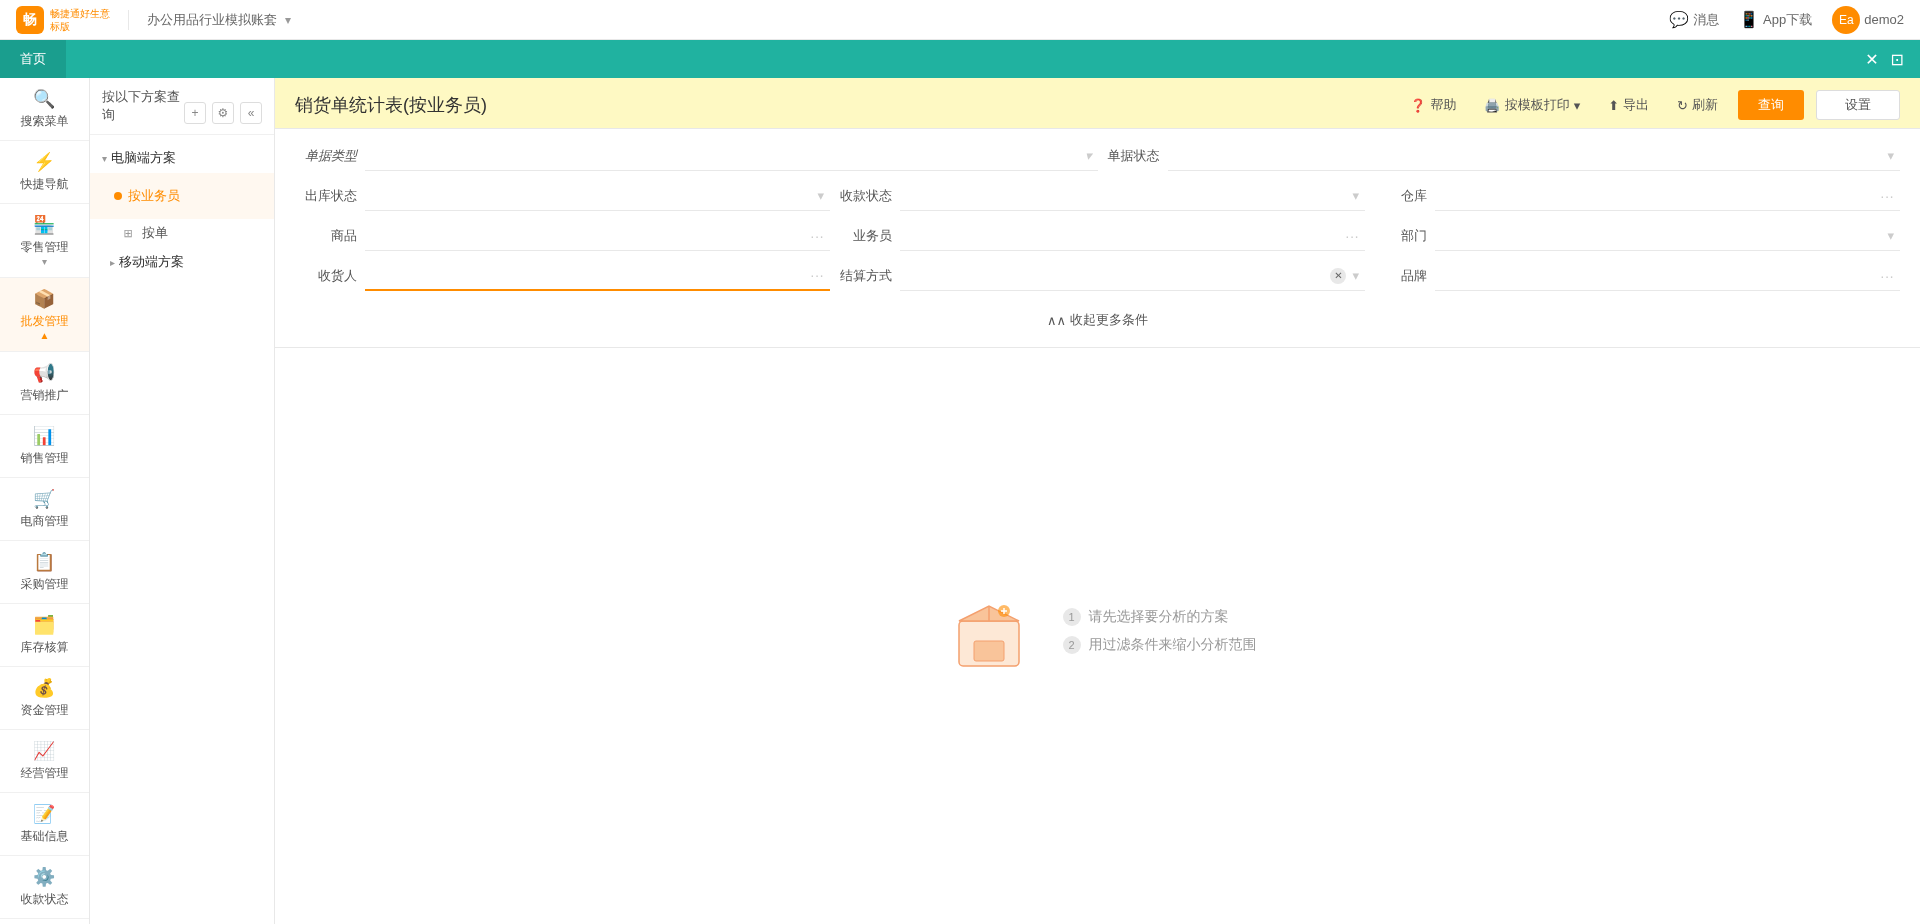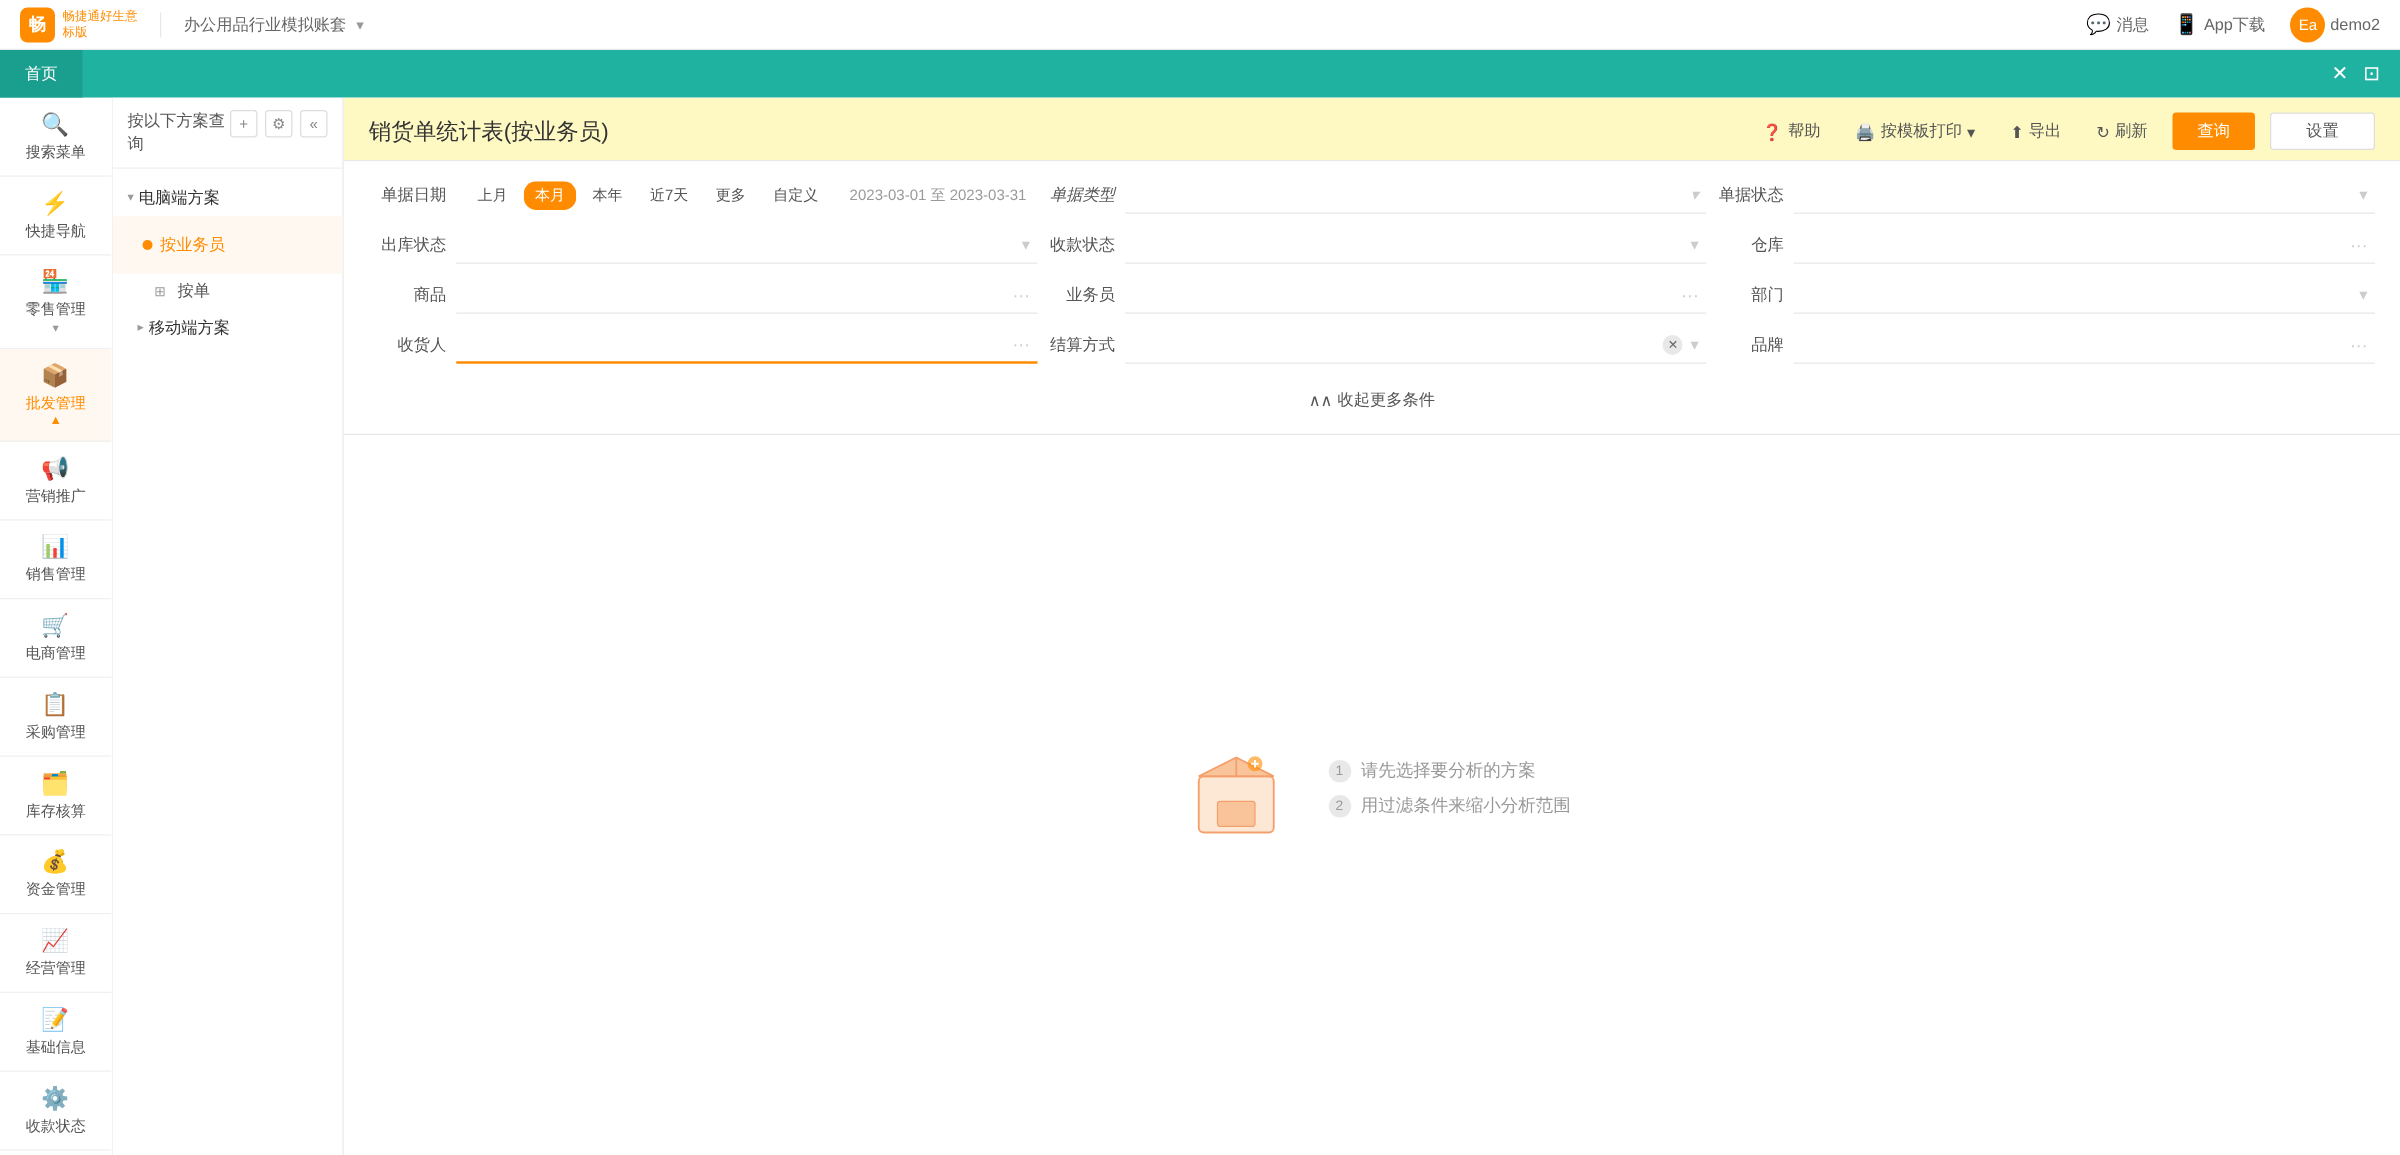--- a/index.html
+++ b/index.html
@@ -96,21 +96,21 @@
       flex-shrink: 0;
       display: flex;
       flex-direction: column;
     }
     .left-panel-header {
       padding: 10px 12px;
       font-size: 13px;
       color: #555;
       border-bottom: 1px solid #f0f0f0;
       display: flex;
-      align-items: flex-start;
+      align-items: flex-end;
       justify-content: space-between;
     }
     .left-panel-header-title { font-size: 13px; color: #555; }
     .left-panel-actions { display: flex; gap: 6px; }
     .icon-btn { width: 22px; height: 22px; border: 1px solid #ddd; border-radius: 3px; display: flex; align-items: center; justify-content: center; cursor: pointer; font-size: 12px; color: #888; background: #fff; }
     .schema-tree { padding: 8px 0; }
     .schema-group { }
     .schema-group-header { display: flex; align-items: center; gap: 4px; padding: 6px 12px; font-size: 13px; color: #333; cursor: pointer; }
     .schema-item { display: flex; align-items: center; gap: 6px; padding: 14px 24px; font-size: 13px; cursor: pointer; color: #555; }
     .schema-item.active { color: #ff8c00; background: #fff8f0; }
@@ -343,32 +343,20 @@
           </div>
           <button class="btn-query">查询</button>
           <button class="btn-settings">设置</button>
         </div>
       </div>
 
       <div class="filter-area">
 
         <div style="display:flex;align-items:center;margin-bottom:10px;">
 
-          <div style="display:flex;align-items:center;flex:1;">
-            <span class="filter-label">单据日期</span>
-            <div class="date-filters">
-              <span class="date-filter-btn">上月</span>
-              <span class="date-filter-btn active">本月</span>
-              <span class="date-filter-btn">本年</span>
-              <span class="date-filter-btn">近7天</span>
-              <span class="date-filter-btn">更多</span>
-              <span class="date-filter-btn">自定义</span>
-            </div>
-            <span class="date-range-text">2023-03-01 至 2023-03-31</span>
-          </div>
 
           <div style="display:flex;align-items:center;flex:1;font-style:italic;">
             <span class="filter-label">单据类型</span>
             <div style="flex:1;display:flex;align-items:center;border-bottom:1px solid #e8e8e8;height:30px;">
               <span style="flex:1;"></span>
               <span style="color:#ccc;padding:0 6px;">▾</span>
             </div>
           </div>
 
           <div style="display:flex;align-items:center;flex:1;">

